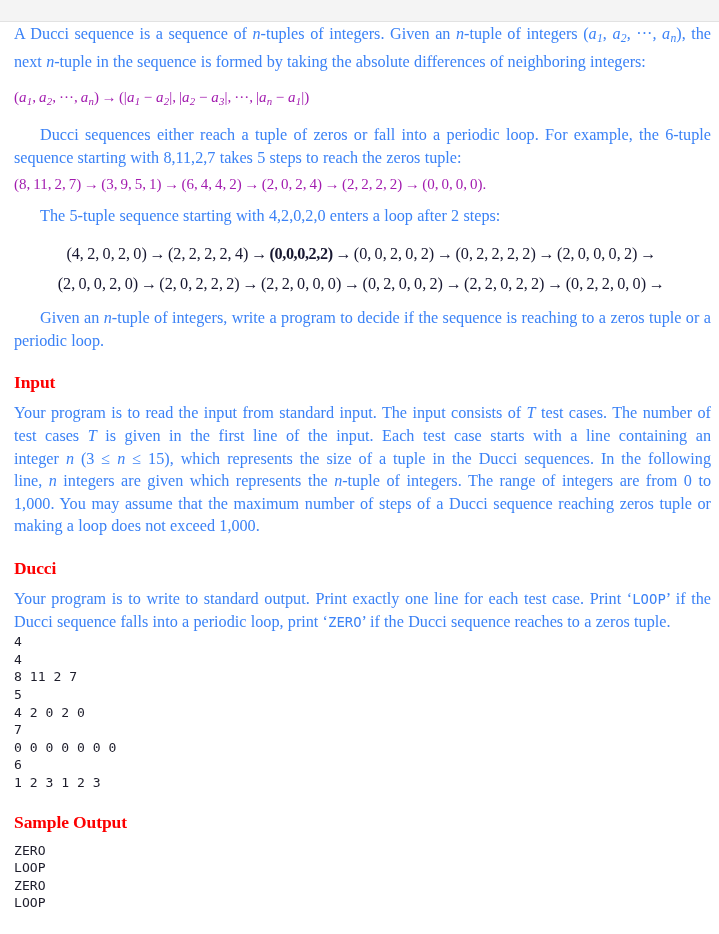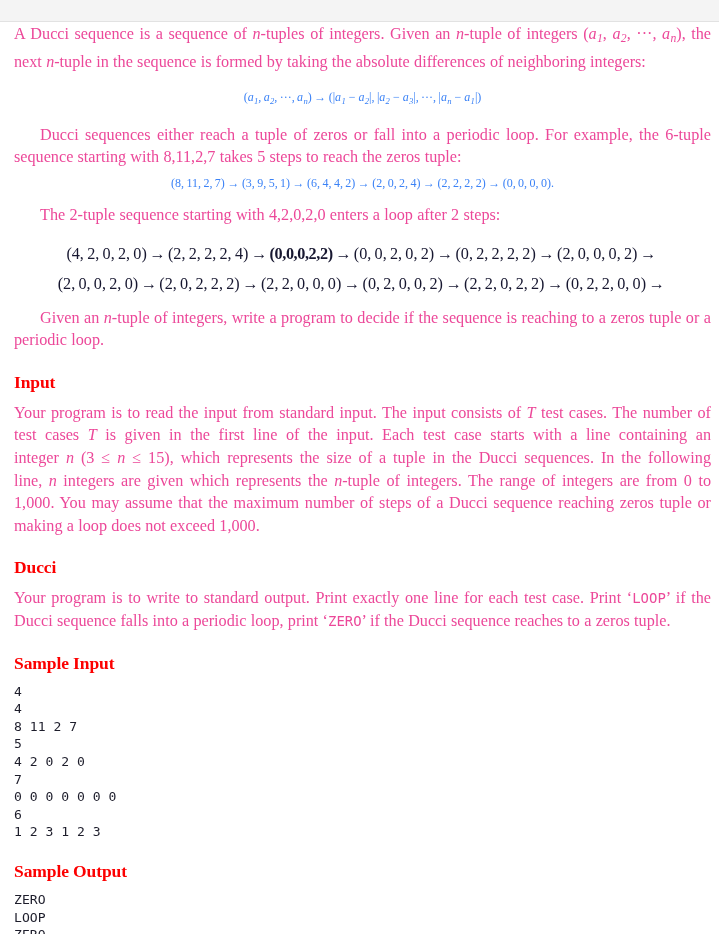--- a/index.html
+++ b/index.html
@@ -33,31 +33,30 @@
   }
   
   .clip-first {
     margin-top: -8px;
   }
   p.body {
     margin: 0 0 0 0;
     font-size: 16.2px;
     line-height: 22.6px;
     text-align: justify;
-    color: #ec4899;
+    color: #3b82f6;
     letter-spacing: 0px;
     word-spacing: 0.2px;
   }
   p.body.indent { text-indent: 26px; }
 
   .math-display {
-    text-align: center;
-    font-size: 12px;
+    font-size: 15px;
     line-height: 22px;
-    color: #3b82f6;
+    color: #a21caf;
     margin: 13px 0 12px 0;
     white-space: nowrap;
   }
   .math-display.tight { margin: 3px 0 10px 0; }
   .seq-block { margin: 12px 0 8px 0; }
   .seq-line {
     text-align: center;
     font-size: 16.2px;
     line-height: 30px;
     color: #171730;
@@ -111,21 +110,21 @@
   <div class="math-display">
     (<span class="mvar">a<span class="msub">1</span></span>, <span class="mvar">a<span class="msub">2</span></span>, ···, <span class="mvar">a<span class="msub">n</span></span>)<span class="arrow">→</span>(|<span class="mvar">a<span class="msub">1</span></span> − <span class="mvar">a<span class="msub">2</span></span>|, |<span class="mvar">a<span class="msub">2</span></span> − <span class="mvar">a<span class="msub">3</span></span>|, ···, |<span class="mvar">a<span class="msub">n</span></span> − <span class="mvar">a<span class="msub">1</span></span>|)
   </div>
 
   <p class="body indent">Ducci sequences either reach a tuple of zeros or fall into a periodic loop.  For example, the 6-tuple sequence starting with 8,11,2,7 takes 5 steps to reach the zeros tuple:</p>
 
   <div class="math-display tight">
     (8, 11, 2, 7)<span class="arrow">→</span>(3, 9, 5, 1)<span class="arrow">→</span>(6, 4, 4, 2)<span class="arrow">→</span>(2, 0, 2, 4)<span class="arrow">→</span>(2, 2, 2, 2)<span class="arrow">→</span>(0, 0, 0, 0).
   </div>
 
-  <p class="body indent">The 2-tuple sequence starting with 4,2,0,2,0 enters a loop after 2 steps:</p>
+  <p class="body indent">The 5-tuple sequence starting with 4,2,0,2,0 enters a loop after 2 steps:</p>
 
   <div class="seq-block">
     <div class="seq-line">
       (4, 2, 0, 2, 0)<span class="arrow">→</span>(2, 2, 2, 2, 4)<span class="arrow">→</span><span class="bold-tuple">(0,0,0,2,2)</span><span class="arrow">→</span>(0, 0, 2, 0, 2)<span class="arrow">→</span>(0, 2, 2, 2, 2)<span class="arrow">→</span>(2, 0, 0, 0, 2)<span class="arrow">→</span>
     </div>
     <div class="seq-line">
       (2, 0, 0, 2, 0)<span class="arrow">→</span>(2, 0, 2, 2, 2)<span class="arrow">→</span>(2, 2, 0, 0, 0)<span class="arrow">→</span>(0, 2, 0, 0, 2)<span class="arrow">→</span>(2, 2, 0, 2, 2)<span class="arrow">→</span>(0, 2, 2, 0, 0)<span class="arrow">→</span>
     </div>
   </div>
 
@@ -136,21 +135,20 @@
   <h2 class="section">Input</h2>
   <p class="body">
     Your program is to read the input from standard input.  The input consists of&nbsp;<span class="mvar">T</span>&nbsp;test cases.  The number of test cases&nbsp;<span class="mvar">T</span>&nbsp;is given in the first line of the input.  Each test case starts with a line containing an integer&nbsp;<span class="mvar">n</span>&nbsp;(3&nbsp;≤&nbsp;<span class="mvar">n</span>&nbsp;≤&nbsp;15), which represents the size of a tuple in the Ducci sequences.  In the following line,&nbsp;<span class="mvar">n</span>&nbsp;integers are given which represents the&nbsp;<span class="mvar">n</span>-tuple of integers.  The range of integers are from 0 to 1,000.  You may assume that the maximum number of steps of a Ducci sequence reaching zeros tuple or making a loop does not exceed 1,000.
   </p>
 
   <h2 class="section">Ducci</h2>
   <p class="body">
     Your program is to write to standard output.  Print exactly one line for each test case.  Print ‘<span class="mono-inline">LOOP</span>’ if the Ducci sequence falls into a periodic loop, print ‘<span class="mono-inline">ZERO</span>’ if the Ducci sequence reaches to a zeros tuple.
   </p>
 
-  <h2 class="section">Sample Input</h2>
   <pre class="sample">4
 4
 8 11 2 7
 5
 4 2 0 2 0
 7
 0 0 0 0 0 0 0
 6
 1 2 3 1 2 3</pre>
 

